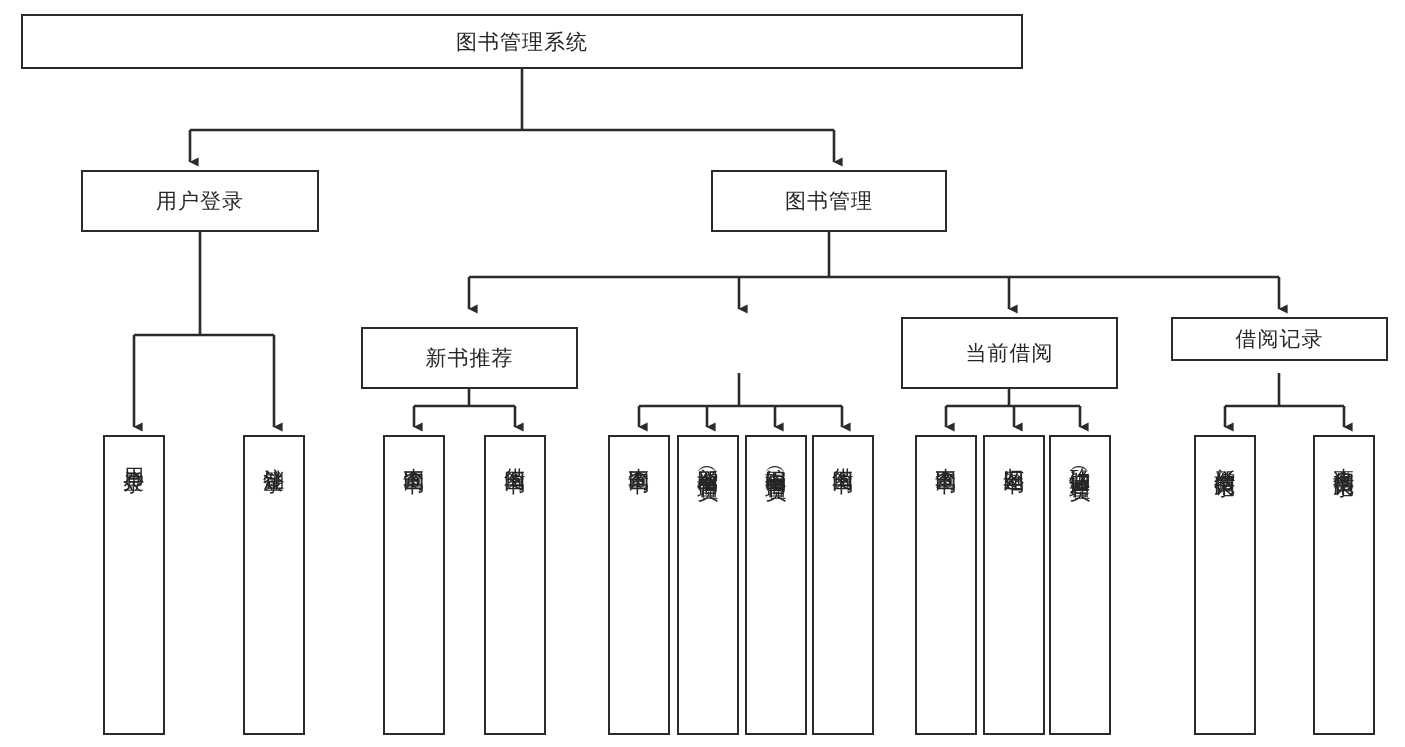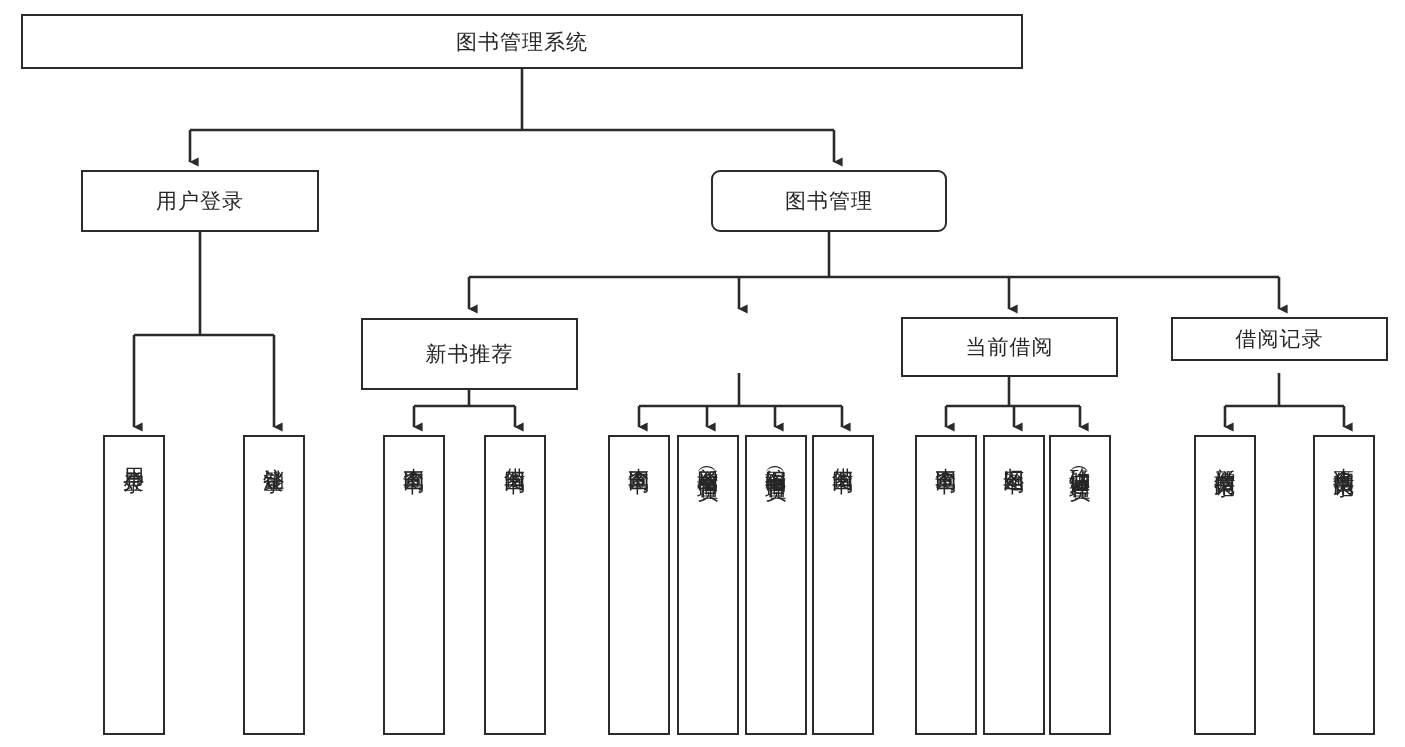--- a/index.html
+++ b/index.html
@@ -117,28 +117,28 @@
     </g>
   </svg>
 
   <div class="node horiz" style="left:21px; top:14px; width:1002px; height:55px;text-align:center;">
     <span>图书管理系统</span>
   </div>
 
   <div class="node horiz" style="left:81px; top:170px; width:238px; height:62px;">
     <span>用户登录</span>
   </div>
-  <div class="node horiz" style="left:711px; top:170px; width:236px; height:62px;border-radius:9px;">
+  <div class="node horiz" style="left:711px; top:170px; width:236px; height:62px;">
     <span>图书管理</span>
   </div>
 
-  <div class="node horiz" style="left:361px; top:318px; width:217px; height:72px;">
+  <div class="node horiz" style="left:361px; top:327px; width:217px; height:62px;">
     <span>新书推荐</span>
   </div>
-  <div class="node horiz" style="left:901px; top:317px; width:217px; height:60px;">
+  <div class="node horiz" style="left:901px; top:317px; width:217px; height:72px;">
     <span>当前借阅</span>
   </div>
   <div class="node horiz" style="left:1171px; top:317px; width:217px; height:44px;">
     <span>借阅记录</span>
   </div>
 
   <div class="node vert" style="left:103px; top:435px; width:62px; height:300px;">
     <span class="vtext">用户登录</span>
   </div>
   <div class="node vert" style="left:243px; top:435px; width:62px; height:300px;">

